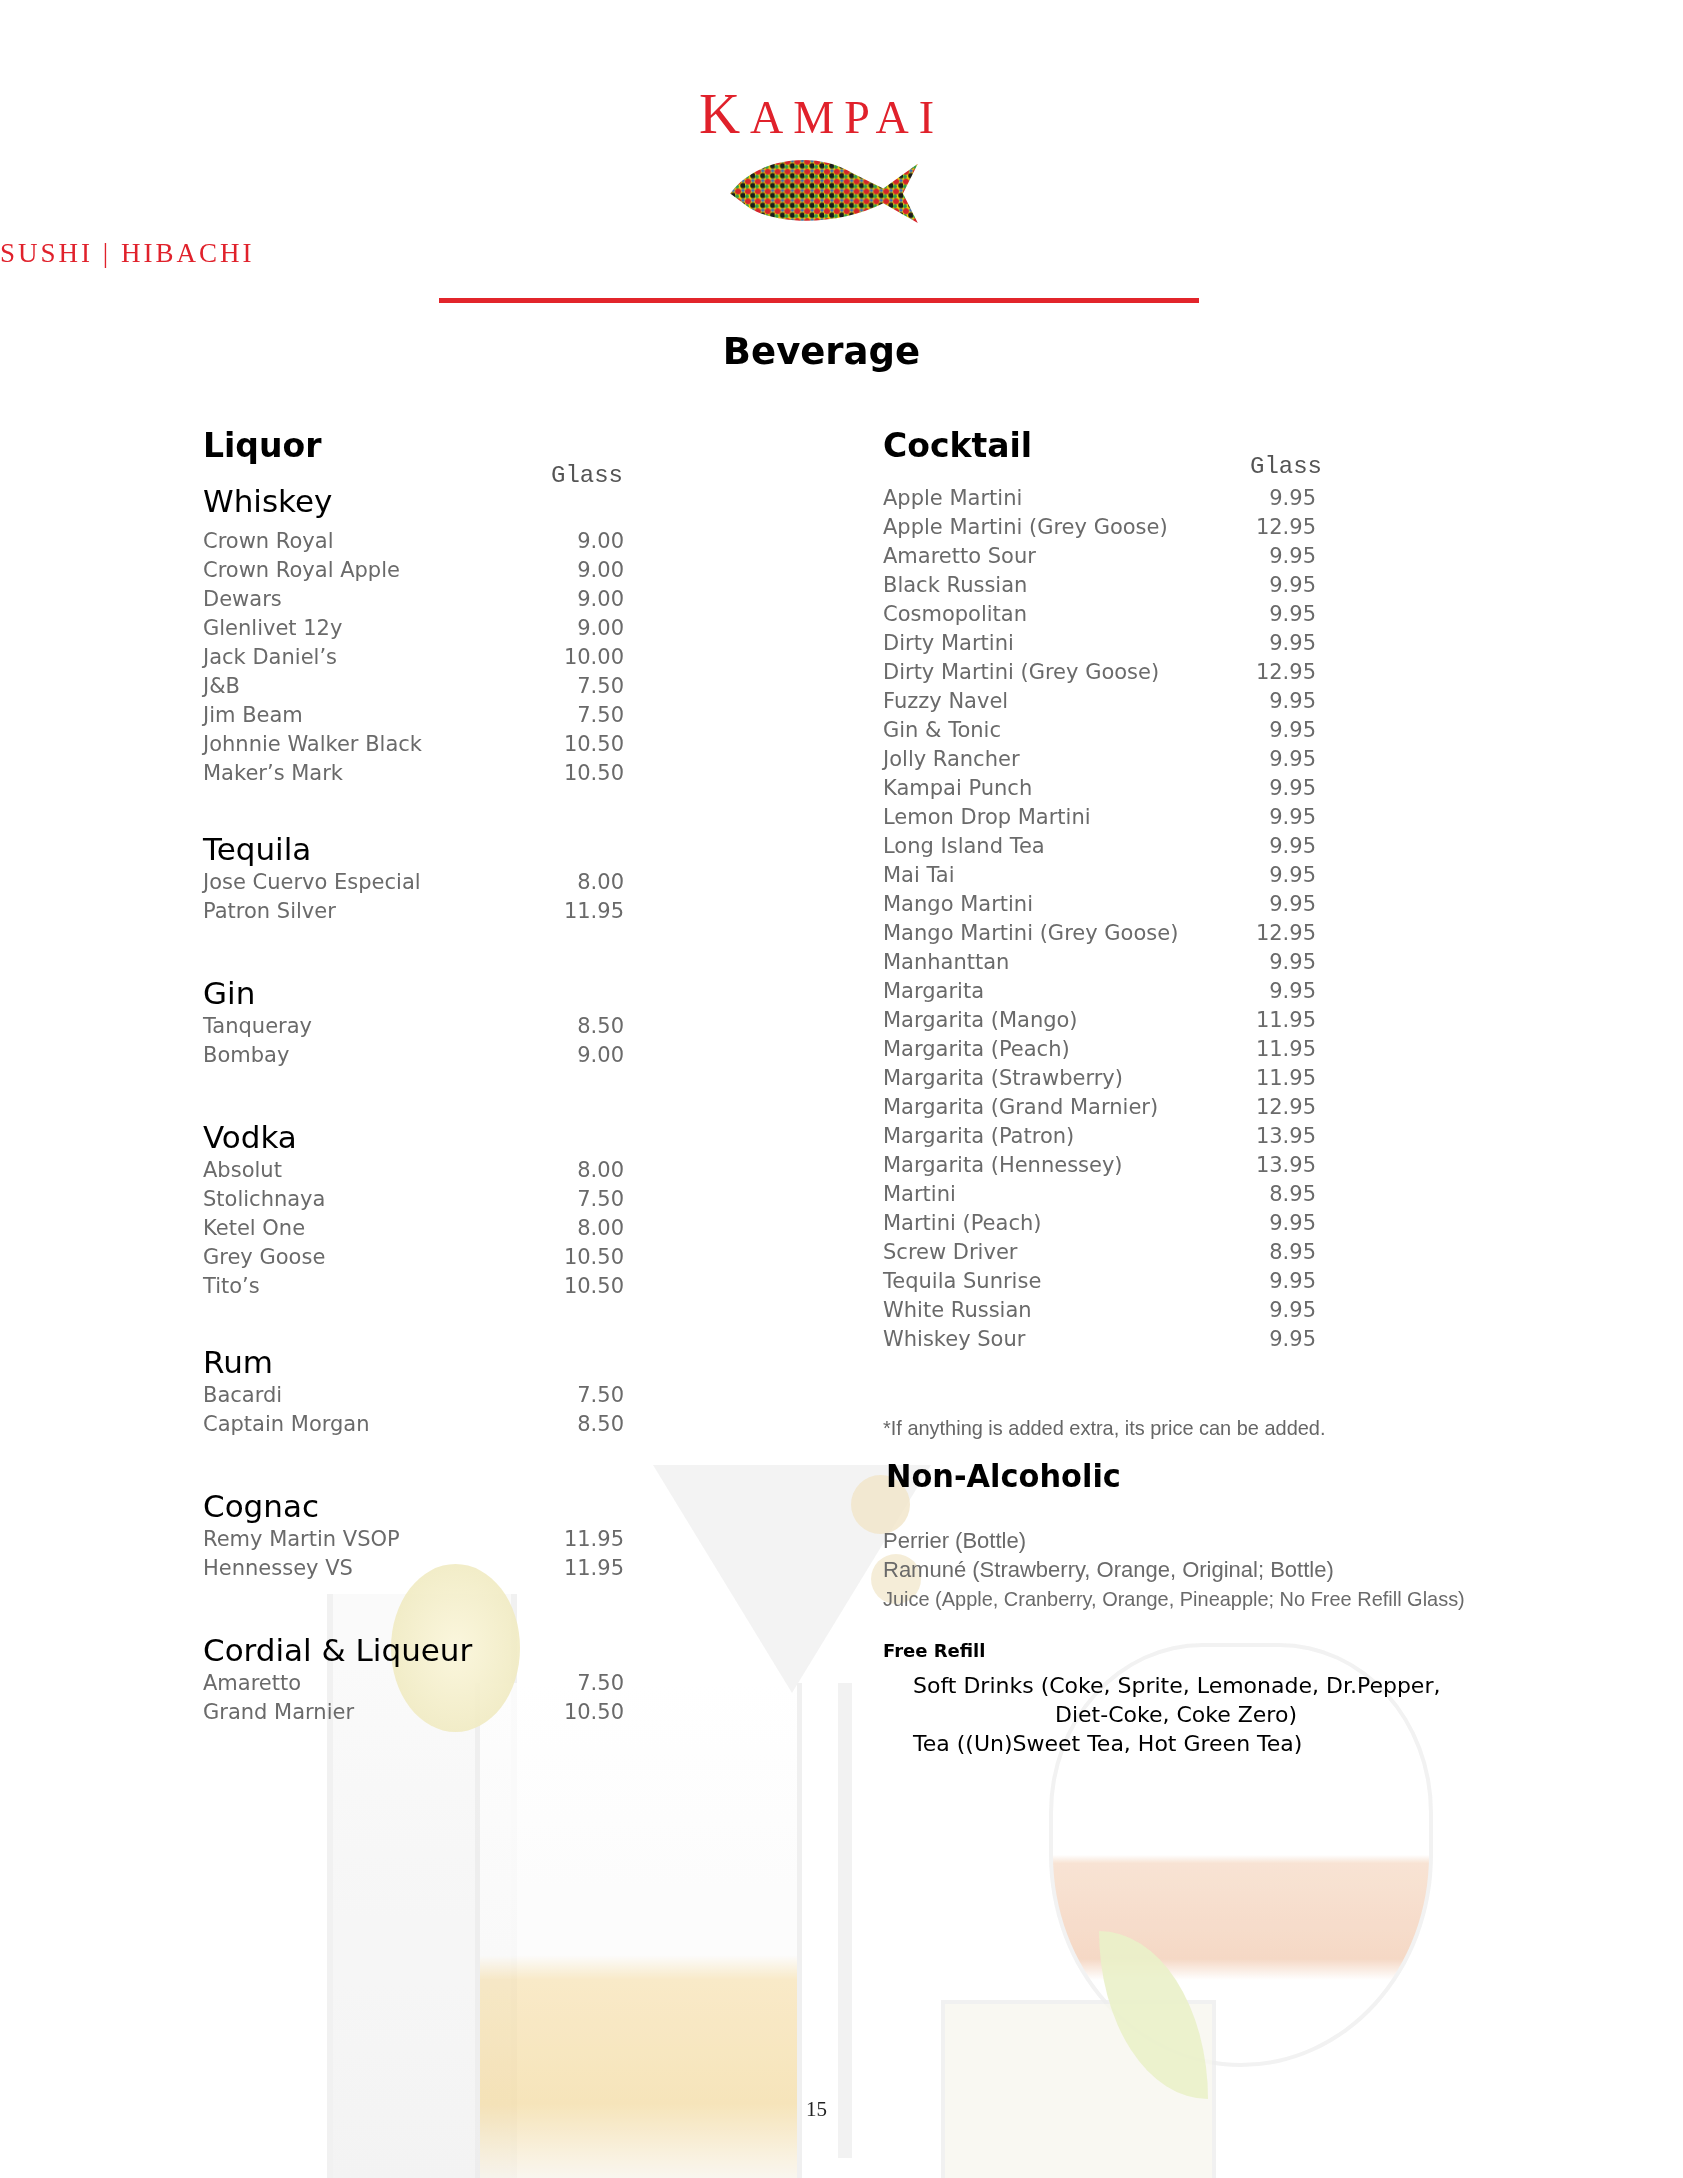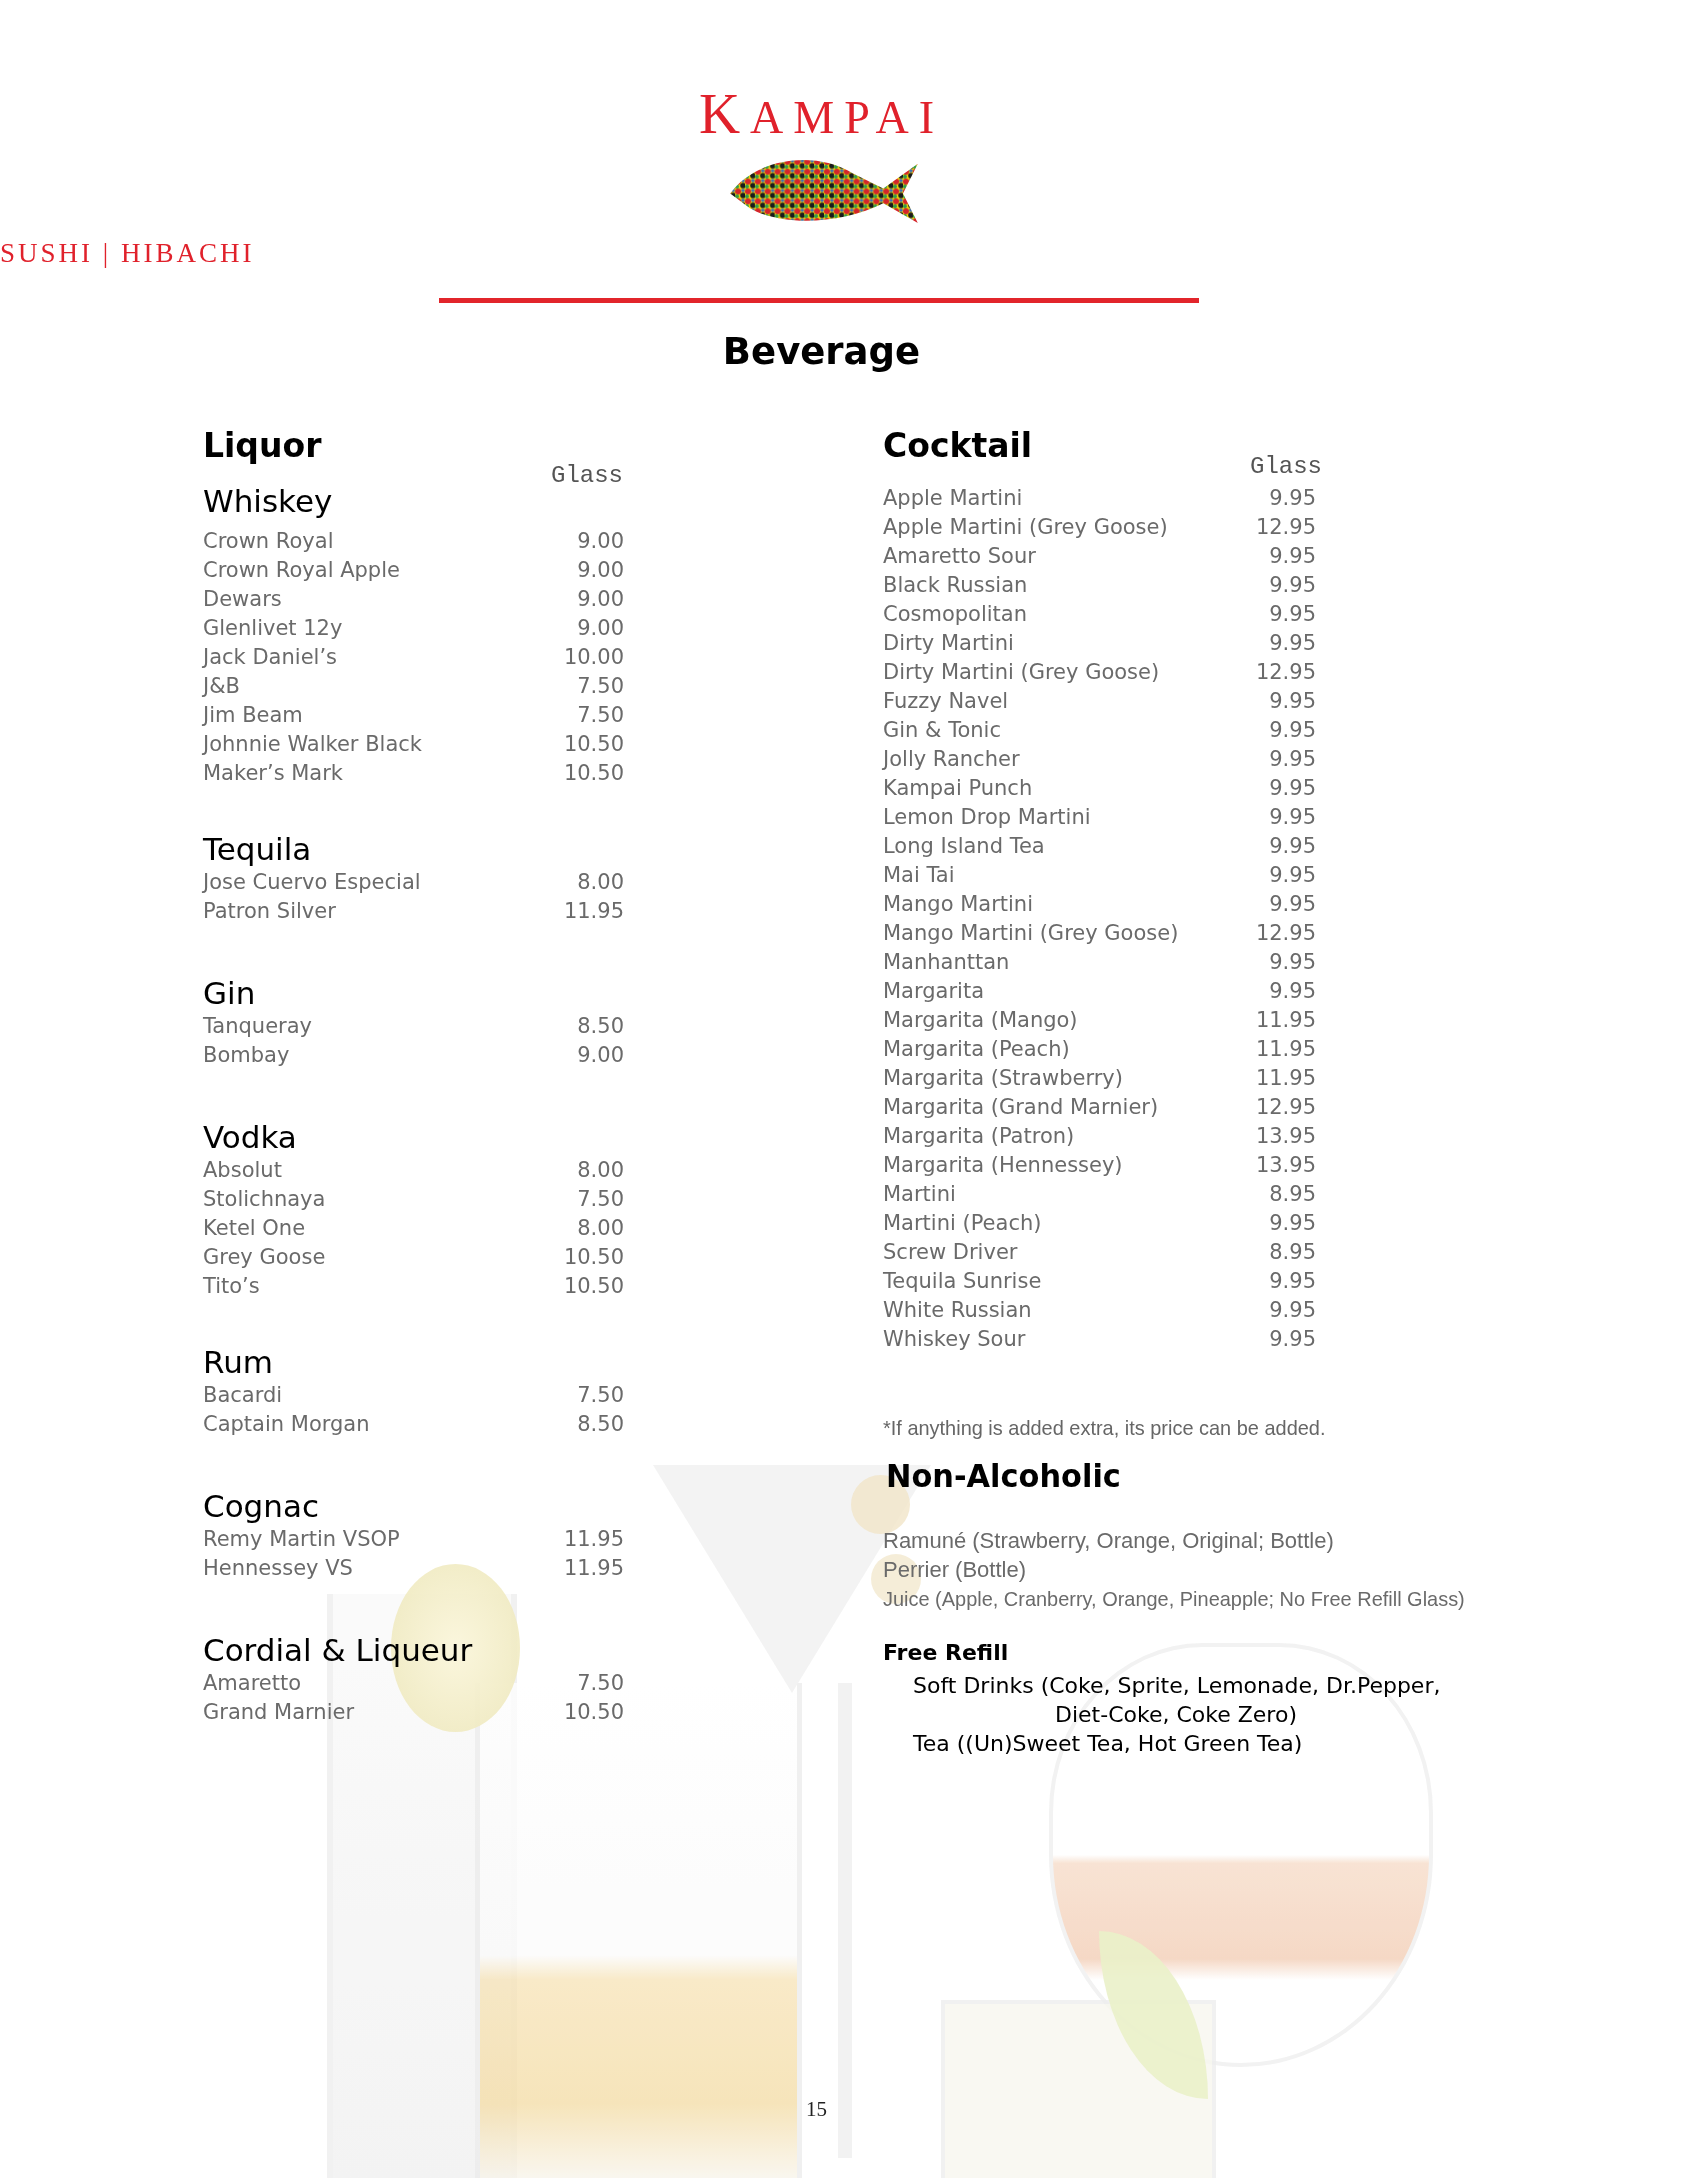--- a/index.html
+++ b/index.html
@@ -40,21 +40,21 @@
     .glass-hdr { position: absolute; font-size: 24px; color: #555; font-family: Liberation Mono, monospace; }
     .cat { font-size: 31px; color: #000; line-height: 38px; }
     .row { display: flex; justify-content: space-between; font-size: 21px; color: #6a6a6a; line-height: 29px; }
     .row .price { text-align: right; }
     .left-rows { width: 421px; }
     .right-rows { width: 433px; }
     .note { position: absolute; left: 883px; top: 1416px; font-family: "Liberation Sans", sans-serif; font-size: 21px; color: #666; transform: scaleX(0.95); transform-origin: left; }
     .na-title { position: absolute; left: 886px; top: 1457px; font-size: 32px; font-weight: bold; color: #000; transform: scaleX(0.95); transform-origin: left; }
     .na-list { position: absolute; left: 883px; top: 1526px; font-size: 22px; color: #6a6a6a; line-height: 29px; font-family: "Liberation Sans", sans-serif; }
     .na-list .j { font-size: 21px; transform: scaleX(0.95); transform-origin: left; white-space: nowrap; }
-    .fr-title { position: absolute; left: 883px; top: 1640px; font-size: 22px; font-weight: bold; color: #000; }
+    .fr-title { position: absolute; left: 883px; top: 1640px; font-size: 18px; font-weight: bold; color: #000; }
     .fr-list { position: absolute; left: 913px; top: 1671px; font-size: 22px; color: #000000; line-height: 29px; }
     .fr-list .indent { padding-left: 142px; }
     .page-num { position: absolute; left: 806px; top: 2097px; font-family: "Liberation Serif", serif; font-size: 21px; color: #222; }
   </style>
 </head>
 <body>
 
 <div class="bg">
   <div class="glass-tall"></div>
   <div class="glass-rocks"></div>
@@ -354,22 +354,22 @@
           <span>Whiskey Sour</span>
           <span class="price">9.95</span>
         </div>
     </div>
   </div>
 
   <div class="note">*If anything is added extra, its price can be added.</div>
 
   <div class="na-title">Non-Alcoholic</div>
   <div class="na-list">
+    <div>Perrier  (Bottle)</div>
     <div>Ramuné  (Strawberry, Orange, Original; Bottle)</div>
-    <div>Perrier  (Bottle)</div>
     <div class="j">Juice (Apple, Cranberry, Orange, Pineapple; No Free Refill Glass)</div>
   </div>
 
   <div class="fr-title">Free Refill</div>
   <div class="fr-list">
     <div>Soft Drinks (Coke, Sprite, Lemonade, Dr.Pepper,</div>
     <div class="indent">Diet-Coke, Coke Zero)</div>
     <div>Tea ((Un)Sweet Tea, Hot Green Tea)</div>
   </div>
 

